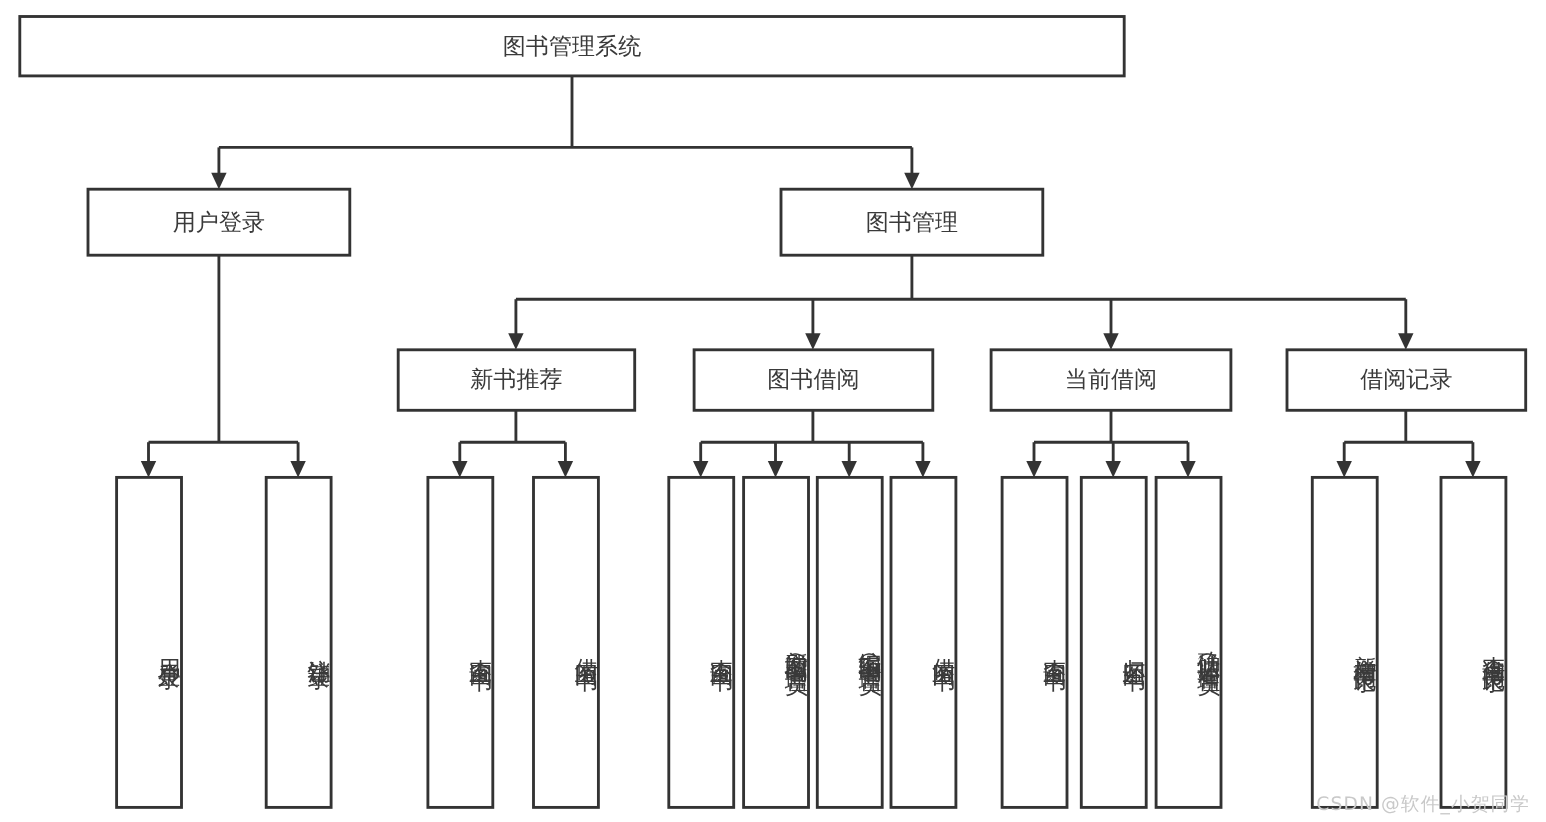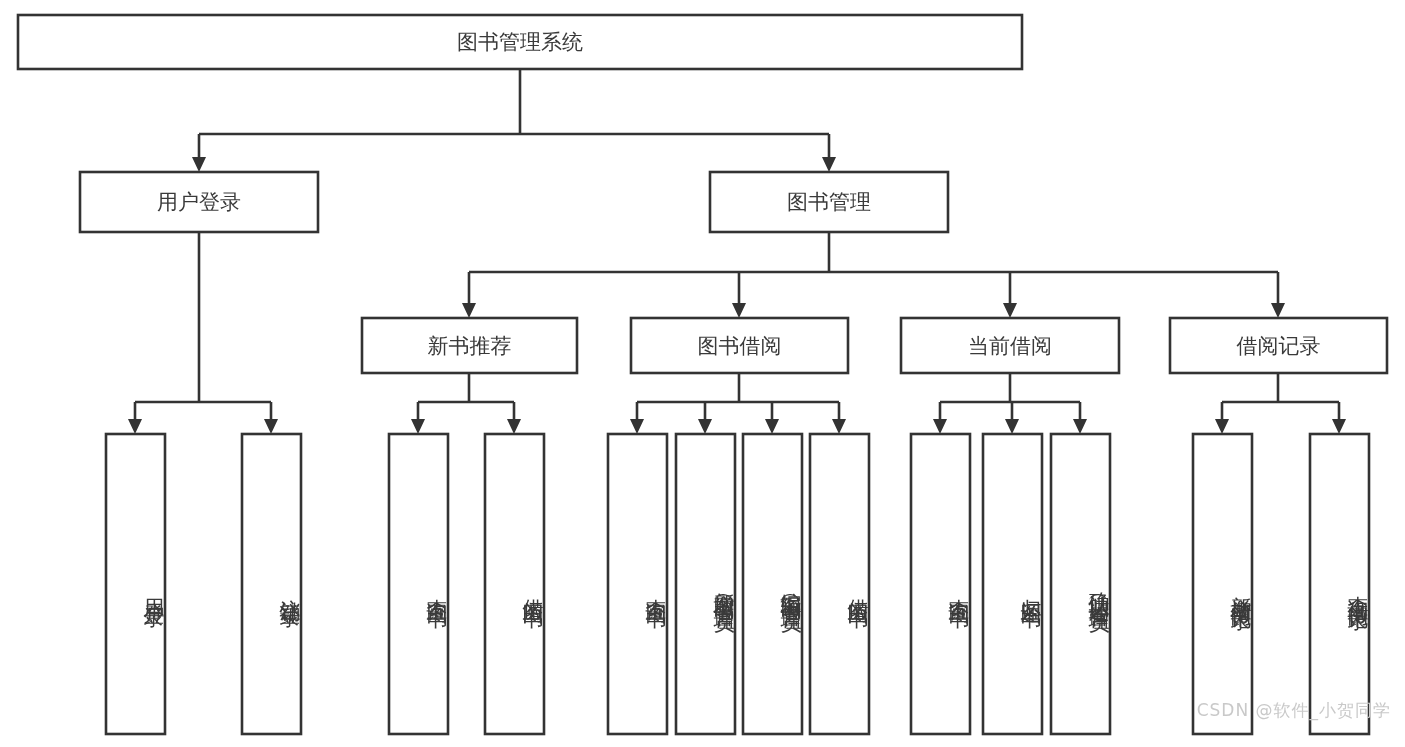--- a/index.html
+++ b/index.html
@@ -61,21 +61,21 @@
     font-size: 21px;
     line-height: 1.05;
     letter-spacing: 3px;
     color: #3a3a3a;
     white-space: nowrap;
     pointer-events: none;
   }
   .watermark {
     position: absolute;
     right: 14px;
-    bottom: 25px;
+    bottom: 5px;
     font-family: "DejaVu Sans", "Liberation Sans", sans-serif;
     font-size: 17px;
     color: #c9c9c9;
     letter-spacing: 1px;
     white-space: nowrap;
   }
 </style>
 </head>
 <body>
 

